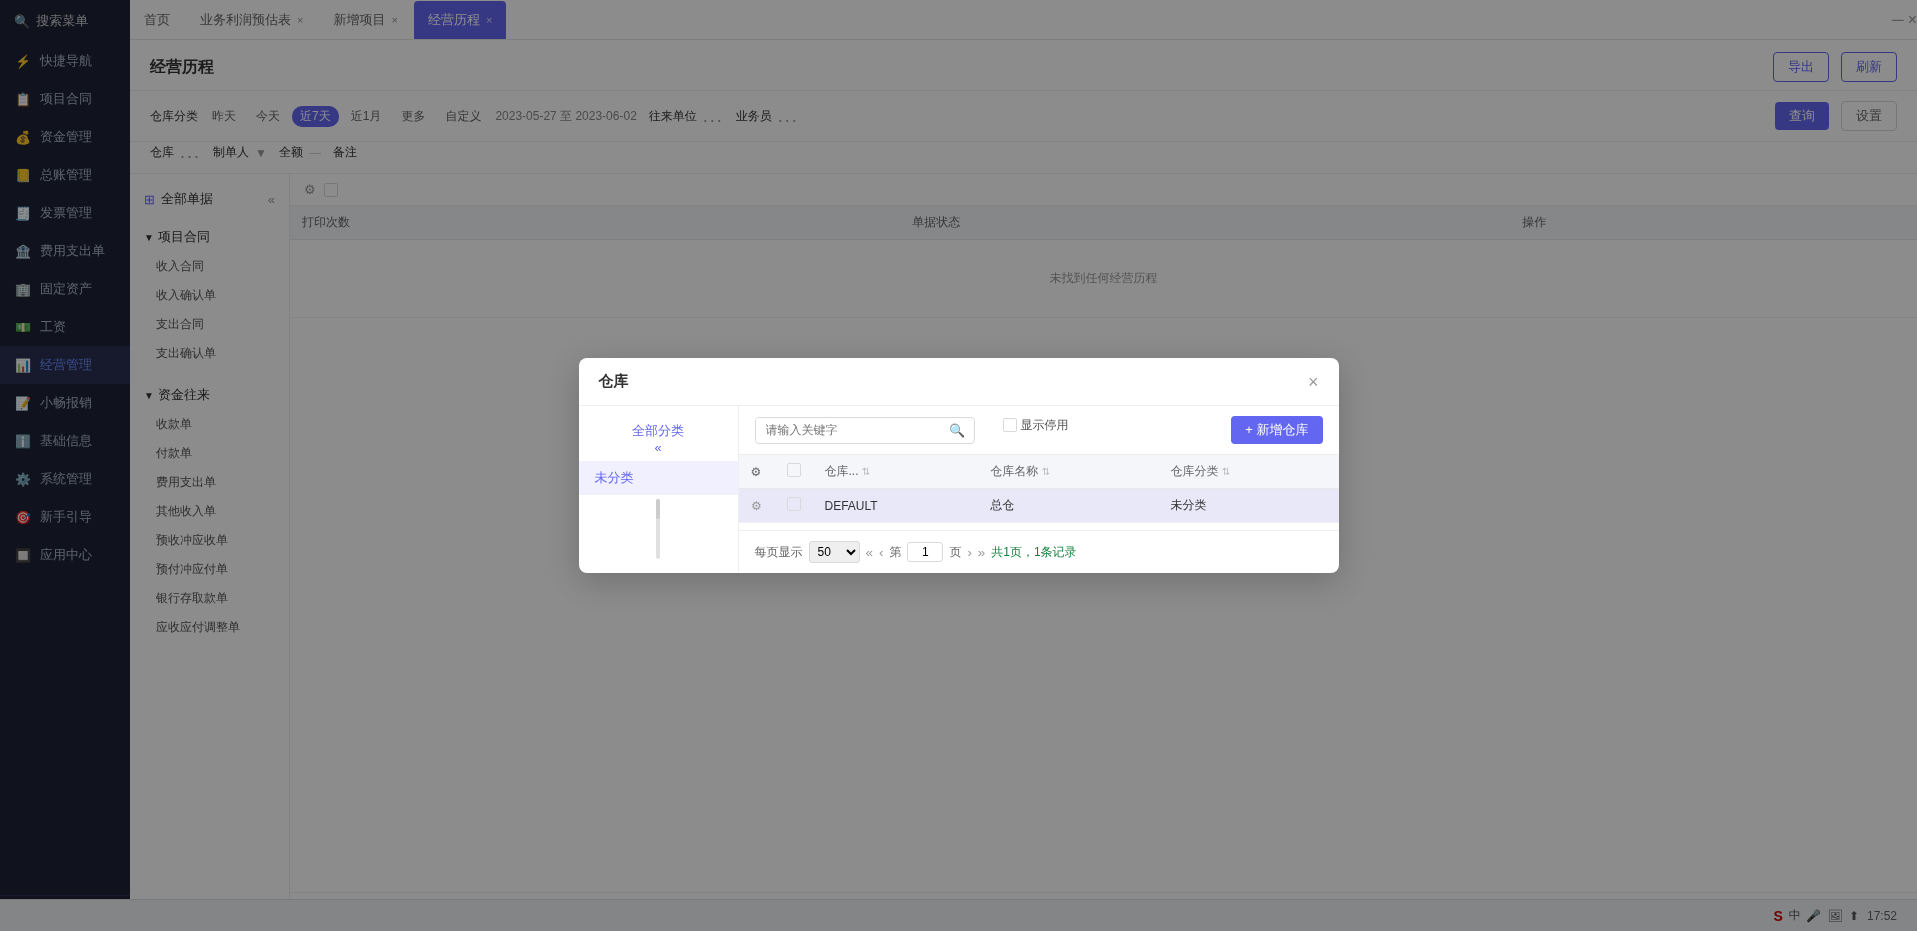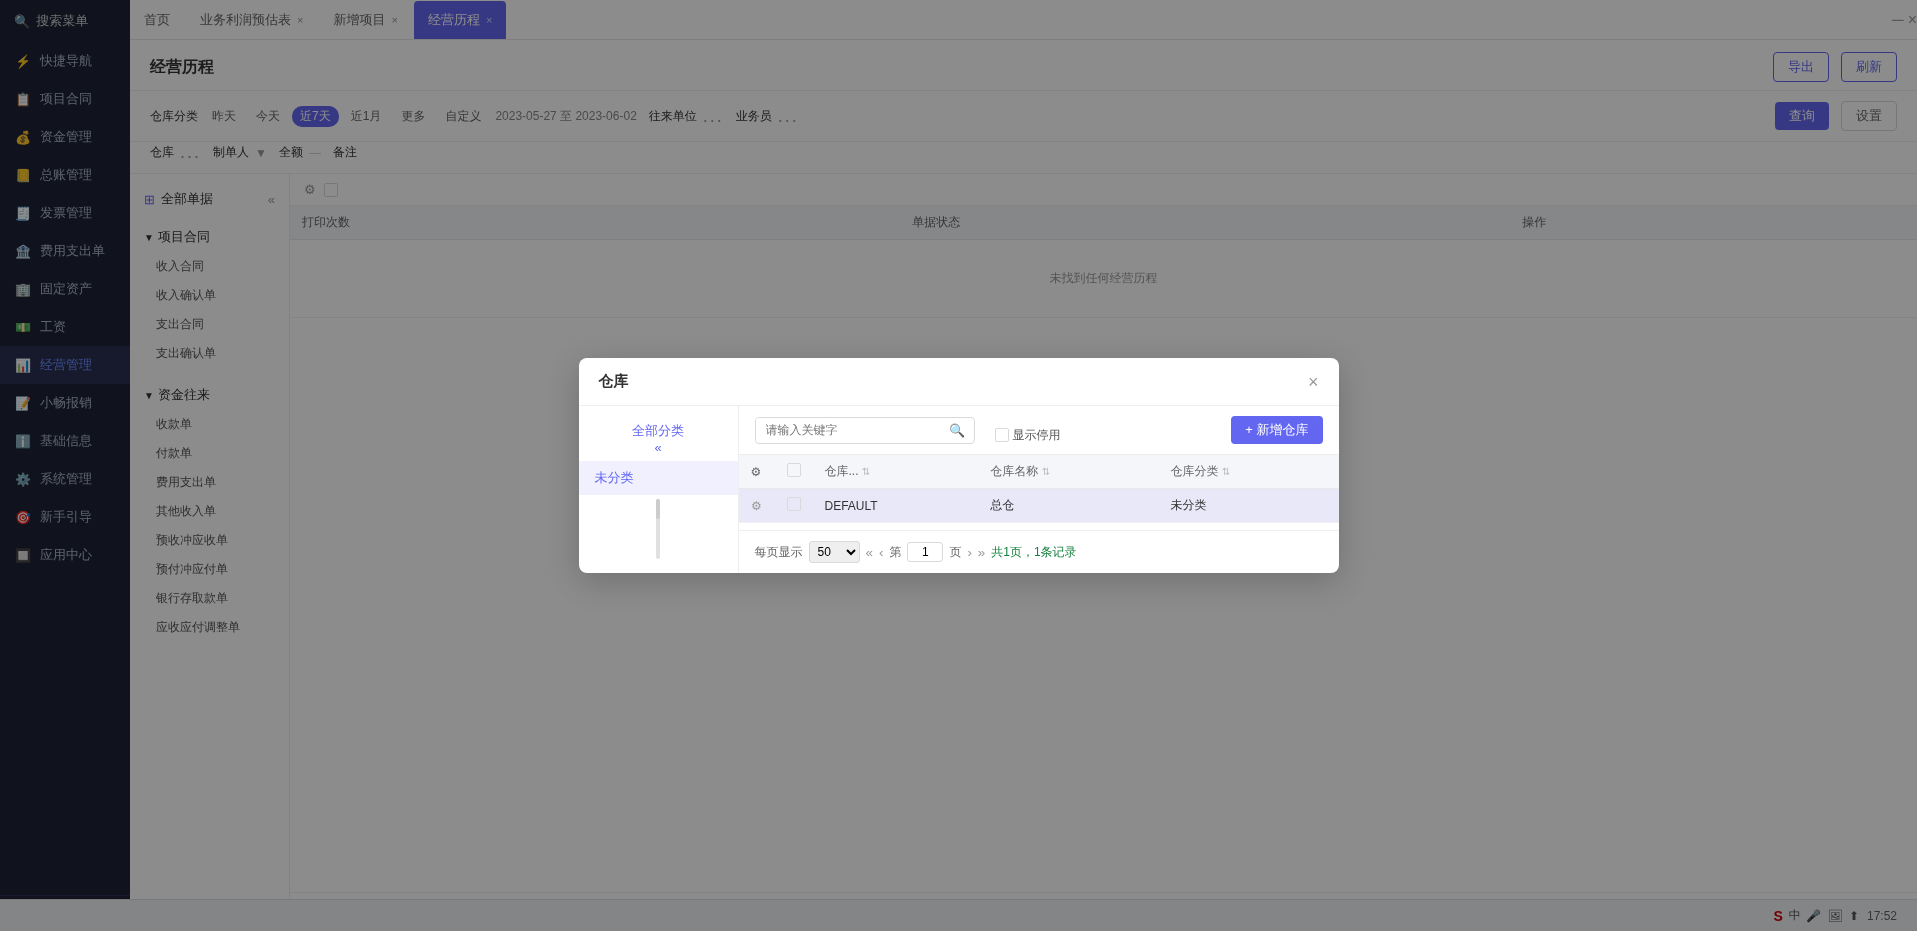--- a/index.html
+++ b/index.html
@@ -349,21 +349,21 @@
           </div>
 
           <div style="width: 4px; background: #e0e0e0; margin: 4px auto; height: 60px; border-radius: 2px; position: relative;">
             <div style="width: 4px; background: #ccc; height: 20px; border-radius: 2px; position: absolute; top: 0;"></div>
           </div>
         </div>
 
         <div class="modal-content">
 
           <div class="modal-toolbar">
-            <div style="display:flex; align-items:flex-end; gap:20px;">
+            <div style="display:flex; align-items:flex-start; gap:28px;">
               <div class="modal-search">
                 <input type="text" style="border: none; outline: none; padding: 5px 10px; font-size: 12px; width: 160px;" placeholder="请输入关键字">
                 <span class="modal-search-icon">🔍</span>
               </div>
               <div class="show-disabled">
                 <span class="checkbox"></span>
                 <span>显示停用</span>
               </div>
             </div>
             <button class="btn btn-primary">+ 新增仓库</button>

